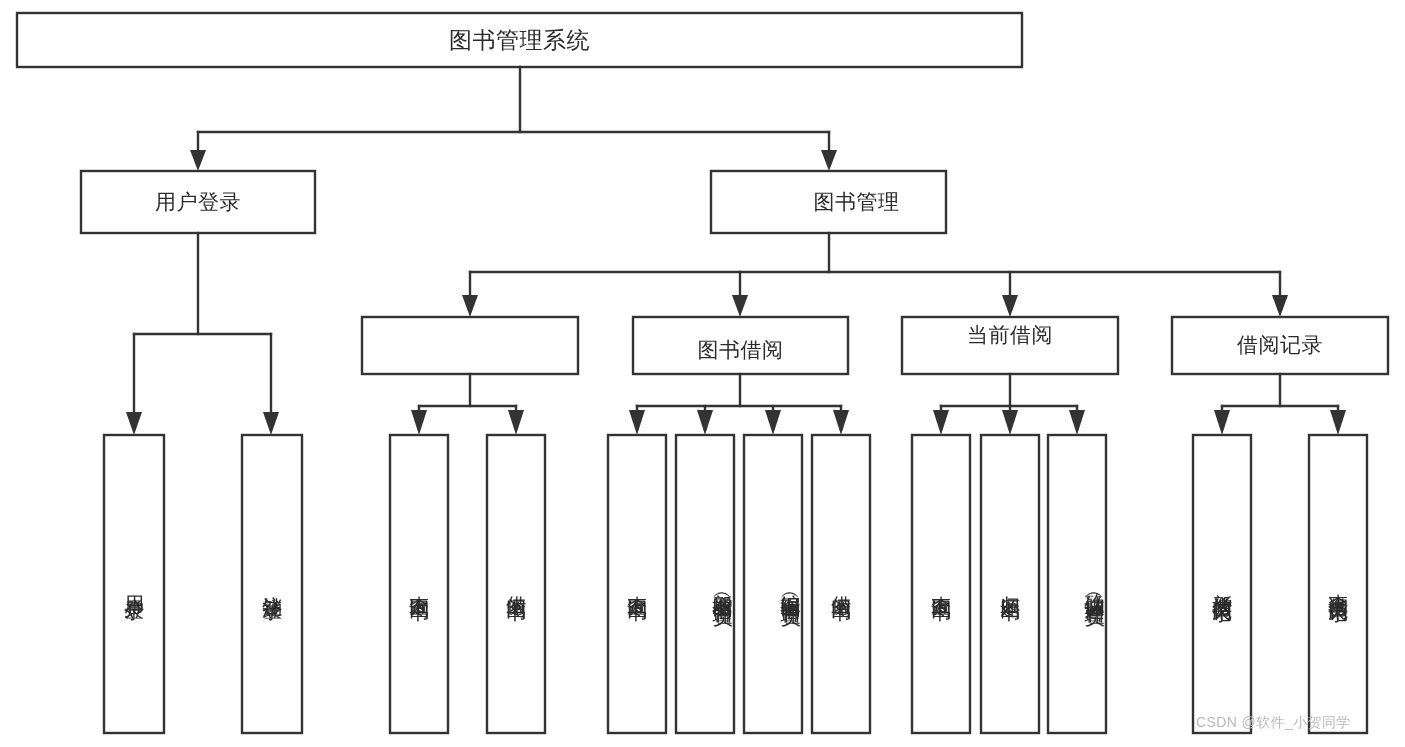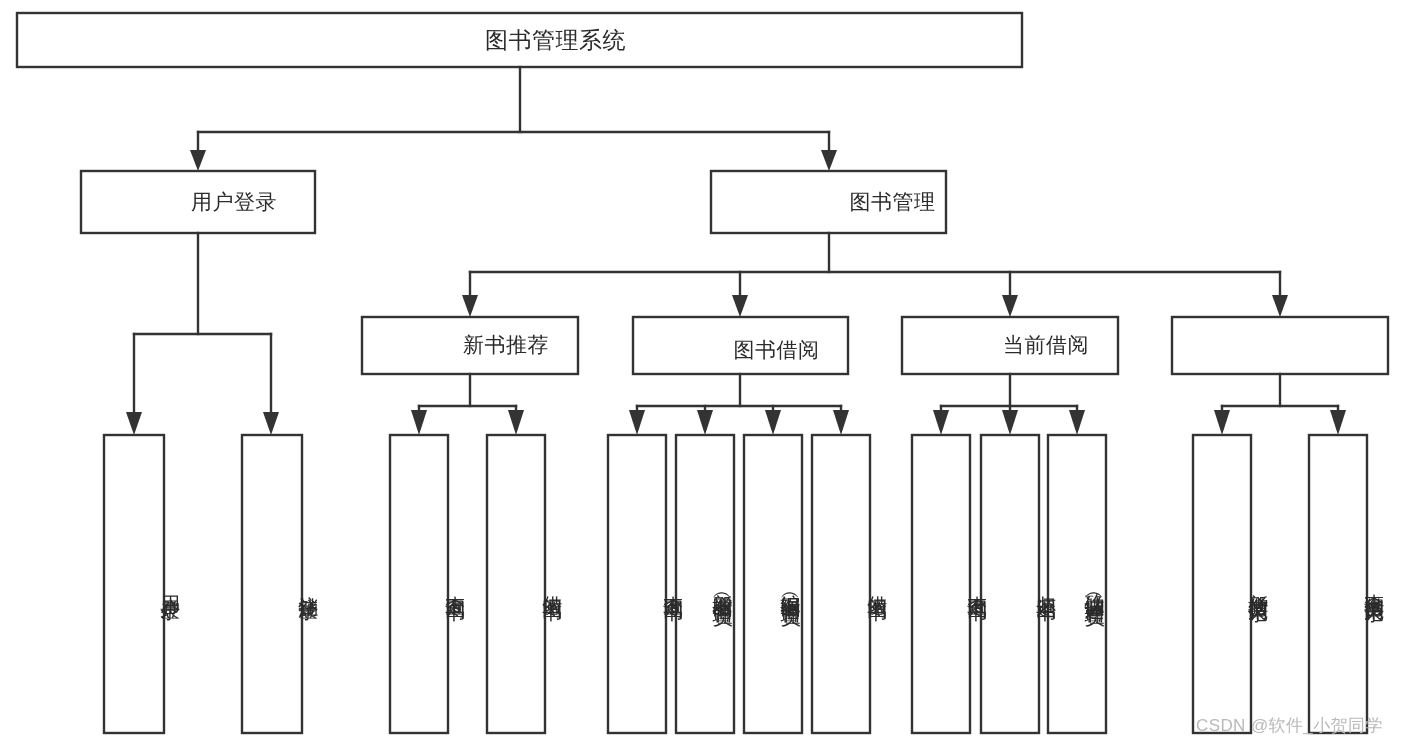--- a/index.html
+++ b/index.html
@@ -45,34 +45,33 @@
     display: flex;
     align-items: center;
     justify-content: center;
     text-align: right;
     color: #2b2b2b;
     font-family: "Liberation Sans", "DejaVu Sans", sans-serif;
     font-size: 21px;
     line-height: 1.08;
     letter-spacing: 0.5px;
     pointer-events: none;
-    padding-left: 36px;
     -webkit-font-smoothing: antialiased;
   }
   .node-label.vertical {
     writing-mode: vertical-rl;
     text-orientation: upright;
     font-size: 20px;
     line-height: 1.18;
     letter-spacing: 2px;
   }
   .watermark {
     position: absolute;
     color: #b9b9b9;
-    font-size: 17px;
+    font-size: 14px;
     font-family: "Liberation Sans", "DejaVu Sans", sans-serif;
     white-space: nowrap;
     letter-spacing: 0.4px;
   }
 </style>
 </head>
 <body>
 
 <div id="diagram-root">
 
@@ -164,23 +163,23 @@
     <path class="connector" d="M1338,406 L1338,414"></path>
     <polygon class="arrow-head" points="1214,410 1230,410 1222,435"></polygon>
     <polygon class="arrow-head" points="1330,410 1346,410 1338,435"></polygon>
   </svg>
 
   <div class="node-label" style="left:17px; top:13px; width:1005px; height:54px; font-size:23px;">图书管理系统</div>
 
   <div class="node-label" style="left:81px; top:171px; width:234px; height:62px;">用户登录</div>
   <div class="node-label" style="left:711px; top:171px; width:235px; height:62px;margin-left:28px;">图书管理</div>
 
-  <div class="node-label" style="left:362px; top:317px; width:216px; height:57px;">新书推荐</div>
   <div class="node-label" style="left:633px; top:317px; width:215px; height:66px;">图书借阅</div>
-  <div class="node-label" style="left:902px; top:317px; width:216px; height:57px;">当前借阅</div>
+  <div class="node-label" style="left:902px; top:307px; width:216px; height:57px;">当前借阅</div>
+  <div class="node-label" style="left:1172px; top:317px; width:216px; height:57px;">借阅记录</div>
 
   <div class="node-label vertical" style="left:104px; top:435px; width:60px; height:298px;">用户登录</div>
   <div class="node-label vertical" style="left:242px; top:435px; width:60px; height:298px;">注销登录</div>
 
   <div class="node-label vertical" style="left:390px; top:435px; width:58px; height:298px;">查询图书</div>
   <div class="node-label vertical" style="left:487px; top:435px; width:58px; height:298px;">借阅图书</div>
 
   <div class="node-label vertical" style="left:608px; top:435px; width:58px; height:298px;">查询图书</div>
   <div class="node-label vertical" style="left:676px; top:435px; width:58px; height:298px; align-items:flex-start; padding-top:6px; box-sizing:border-box;">新增图书（管理员）</div>
   <div class="node-label vertical" style="left:744px; top:435px; width:58px; height:298px; align-items:flex-start; padding-top:6px; box-sizing:border-box;">编辑图书（管理员）</div>

